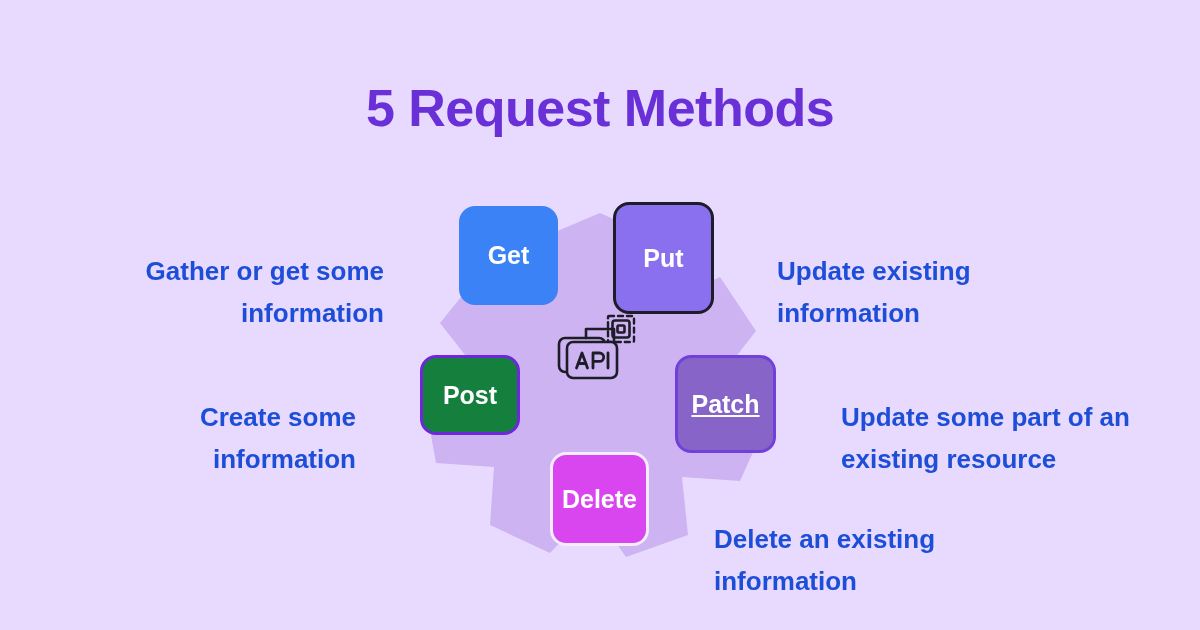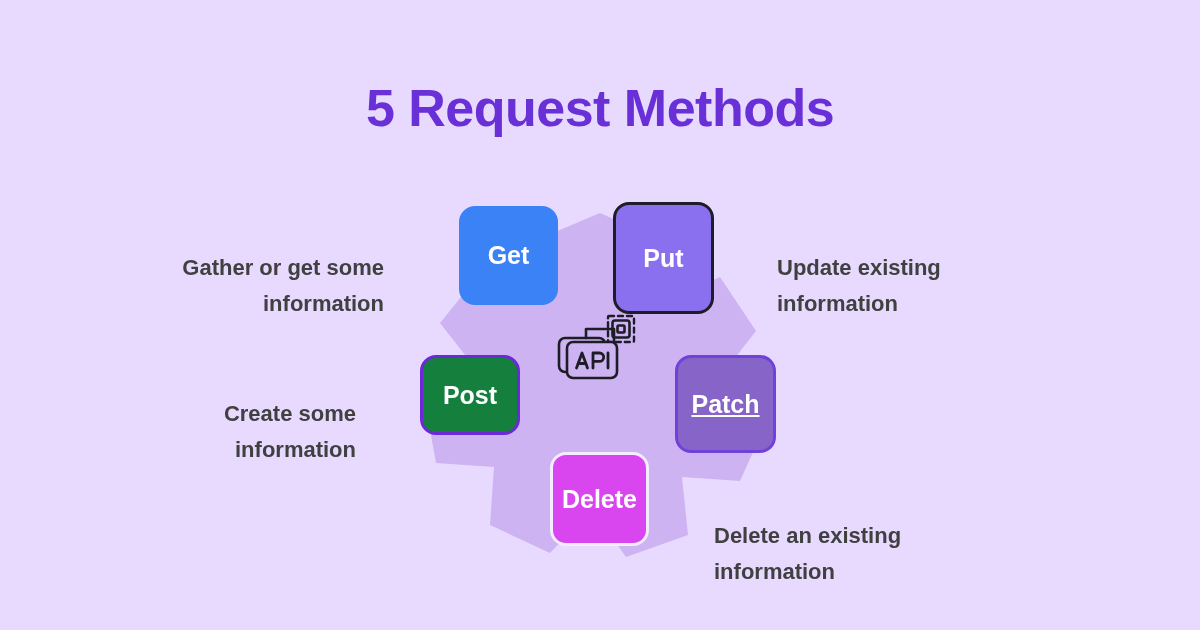--- a/index.html
+++ b/index.html
@@ -91,24 +91,24 @@
   .box-delete {
     left: 550px; top: 452px;
     width: 99px; height: 94px;
     background: #d946ef;
     border: 3px solid #f4ecff;
   }
 
   
   .caption {
     position: absolute;
-    font-size: 22px;
+    font-size: 26px;
     font-weight: bold;
     line-height: 1.62;
-    color: #404040;
+    color: #1d4ed8;
   }
   .cap-get    { left: 104px; top: 250px; width: 280px; text-align: right; }
   .cap-put    { left: 777px; top: 250px; width: 290px; text-align: left;  }
   .cap-post   { left: 100px; top: 396px; width: 256px; text-align: right; }
   .cap-patch  { left: 841px; top: 396px; width: 300px; text-align: left;  }
   .cap-delete { left: 714px; top: 518px; width: 300px; text-align: left;  }
 </style>
 </head>
 <body>
 
@@ -163,15 +163,16 @@
   <div class="method-box box-patch">
     <span>Patch</span>
   </div>
   <div class="method-box box-delete">
     <span>Delete</span>
   </div>
 
   <div class="caption cap-get">Gather or get some information</div>
   <div class="caption cap-put">Update existing information</div>
   <div class="caption cap-post">Create some information</div>
+  <div class="caption cap-patch">Update some part of an existing resource</div>
   <div class="caption cap-delete">Delete an existing information</div>
 
 </div>
 
 </body></html>

